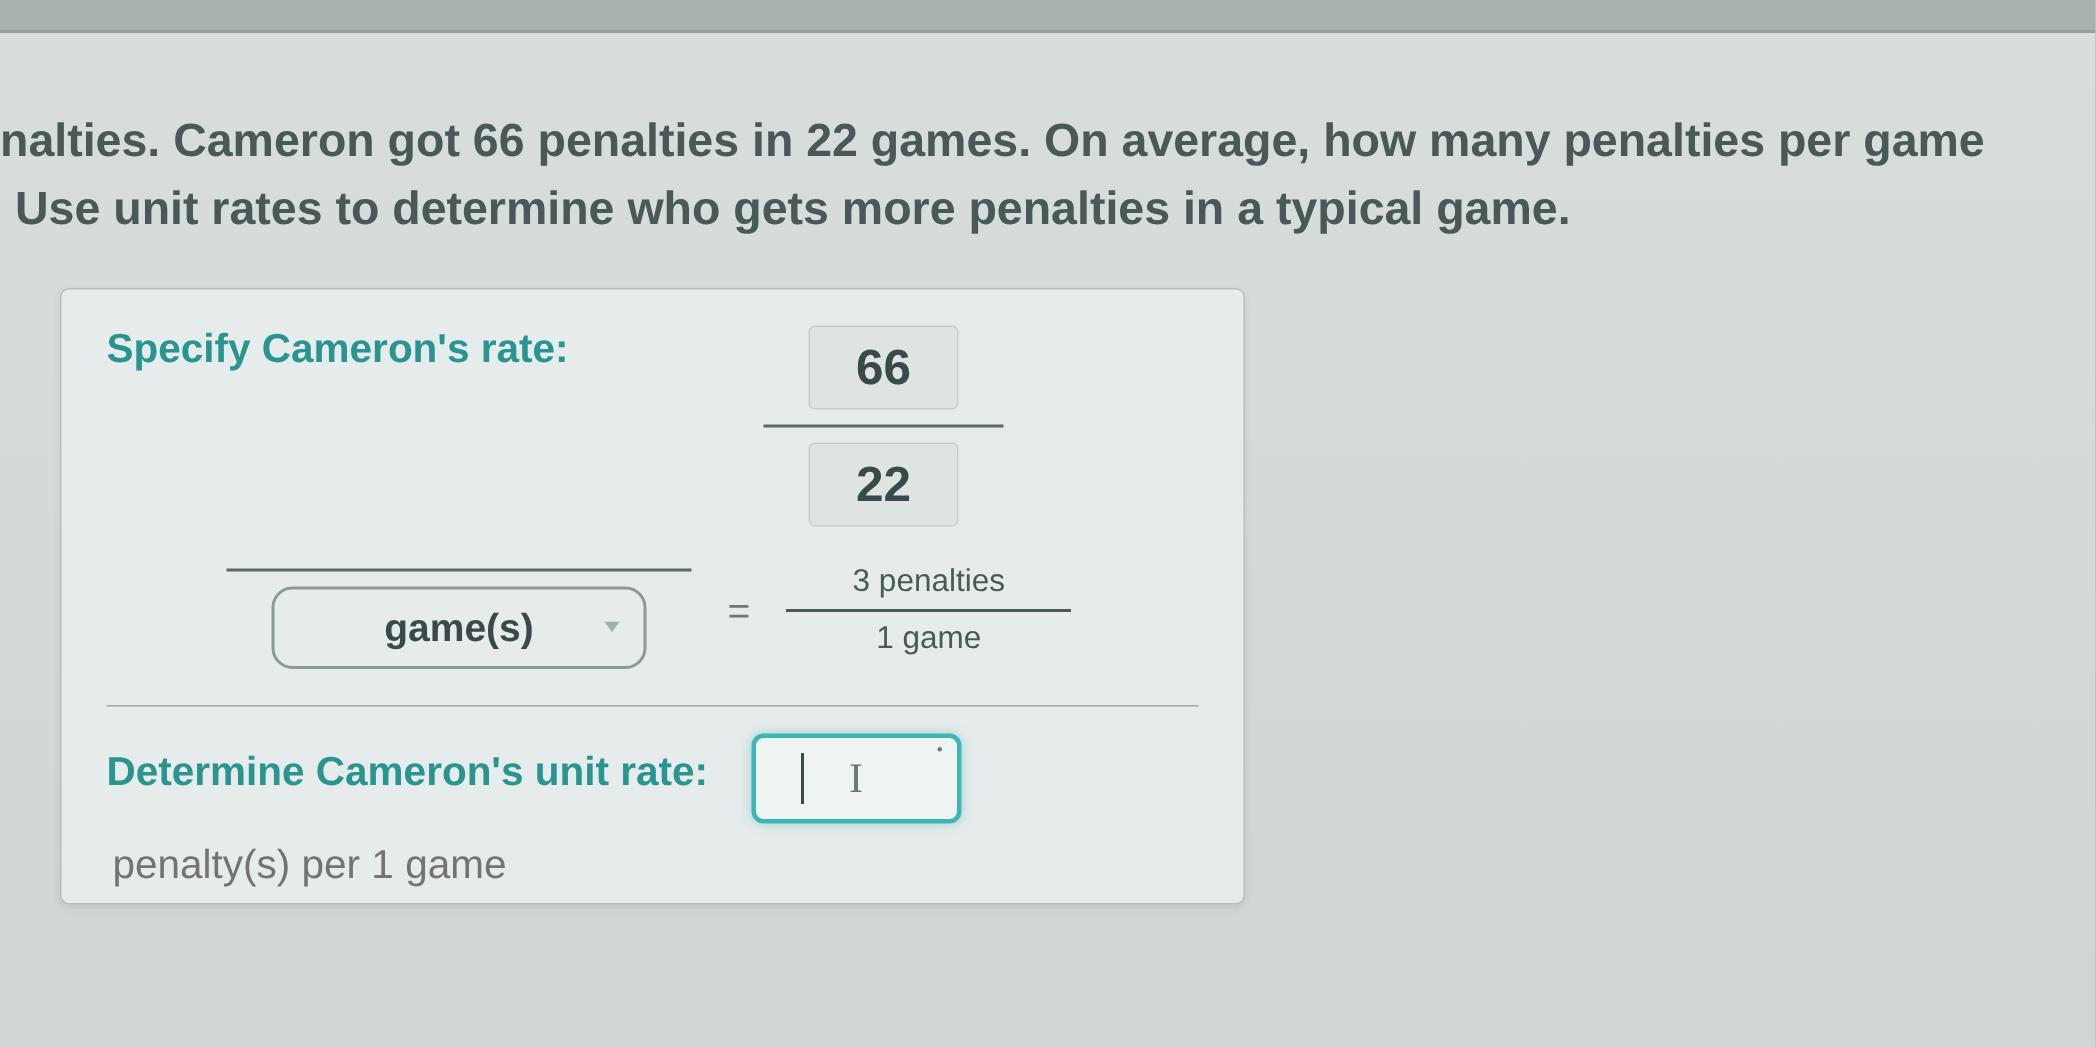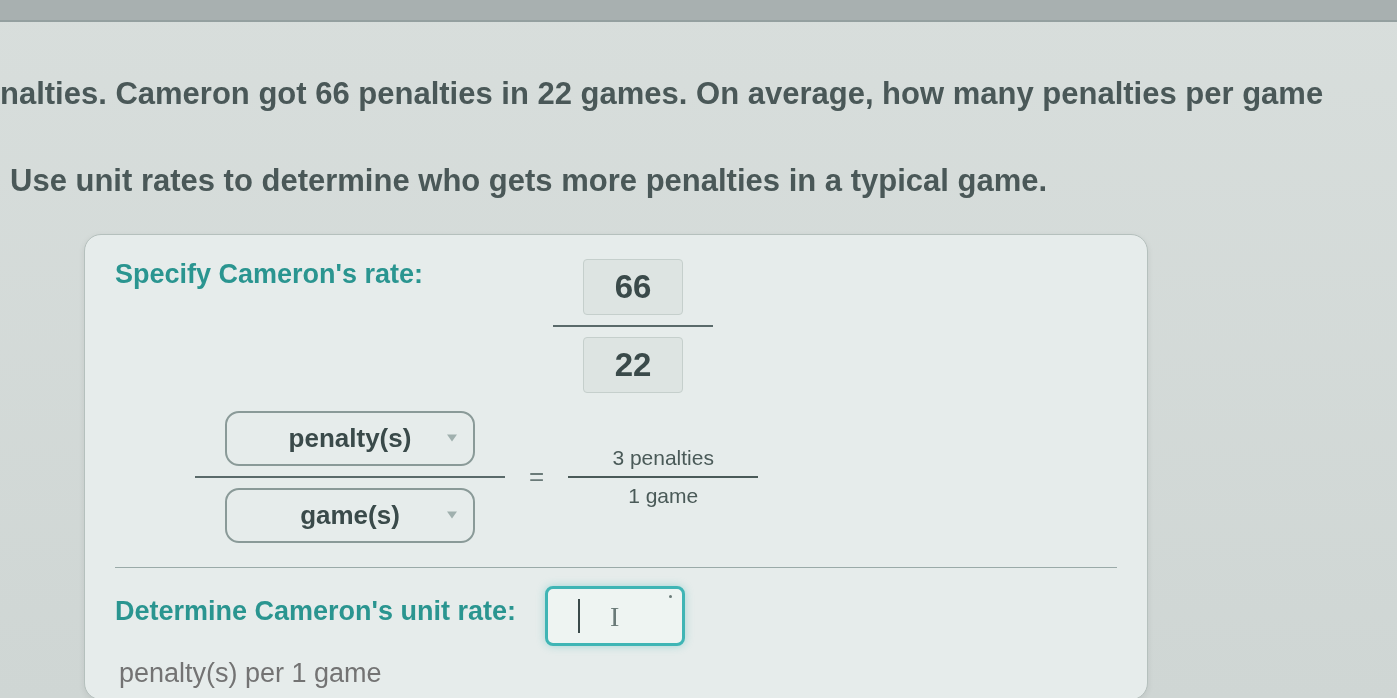--- a/index.html
+++ b/index.html
@@ -22,27 +22,27 @@
     border-bottom: 2px solid #94a0a0;
   }
   .problem-text {
     padding: 50px 0 20px 0;
     font-size: 31px;
     line-height: 1.45;
     color: #4a5858;
     font-weight: 700;
   }
   .problem-text .line1 { padding-left: 0; }
-  .problem-text .line2 { padding-left: 10px; margin-top: 42px; }
+  .problem-text .line2 { padding-left: 10px; }
   .work-area {
-    margin: 10px 0 0 84px;
-    width: 1064px;
+    margin: 10px 0 0 40px;
+    width: 790px;
     background: #e6eceb;
     border: 1px solid #b5c0bd;
-    border-radius: 17px;
+    border-radius: 6px;
     padding: 24px 30px 10px 30px;
     box-shadow: 0 2px 6px rgba(0,0,0,0.08);
     position: relative;
   }
   .section-title {
     color: #2a9590;
     font-weight: 700;
     font-size: 27px;
     margin-bottom: 8px;
   }
@@ -209,23 +209,20 @@
       <div class="section-title">Specify Cameron's rate:</div>
       <div class="fraction-values">
         <div class="val-box">66</div>
         <div class="frac-bar-small"></div>
         <div class="val-box">22</div>
       </div>
     </div>
 
     <div class="row2">
       <div class="unit-fraction">
-        <div class="unit-select">
-          <span>penalty(s)</span>
-        </div>
         <div class="frac-bar-wide"></div>
         <div class="unit-select">
           <span>game(s)</span>
         </div>
       </div>
       <div class="equals">=</div>
       <div class="result-fraction">
         <div class="top">3  penalties</div>
         <div class="result-bar"></div>
         <div class="bot">1  game</div>

